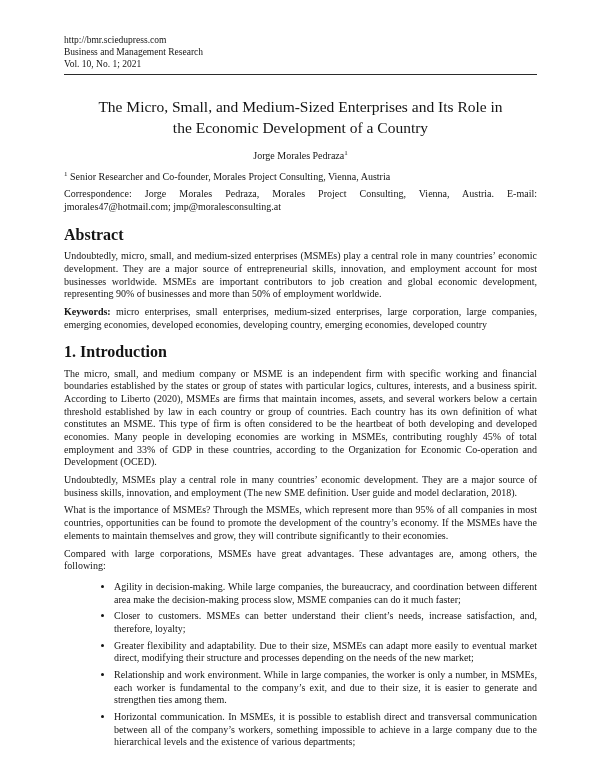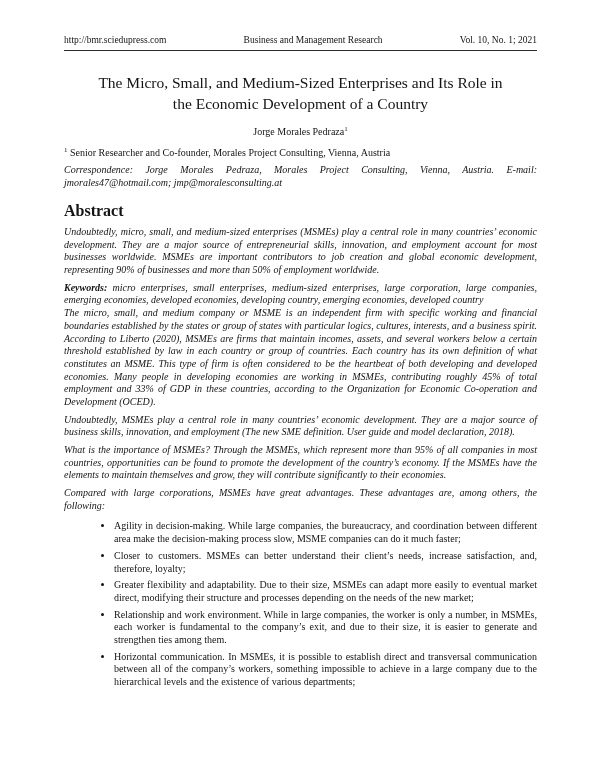--- a/index.html
+++ b/index.html
@@ -19,36 +19,37 @@
     flex-direction: column;
     overflow: hidden;
   }
   .running-head {
     display: flex;
     justify-content: space-between;
     align-items: baseline;
     font-size: 9.5px;
     padding-bottom: 4px;
     border-bottom: 1.2px solid #2a2a2a;
+    flex-direction: column;
   }
   .title {
     font-size: 15.5px;
     font-weight: normal;
     text-align: center;
     line-height: 1.32;
     margin: 22px 26px 12px;
   }
   .author {
     text-align: center;
     font-size: 10px;
     margin-bottom: 8px;
   }
   sup { font-size: 7px; vertical-align: super; line-height: 0; }
   .affiliation { margin-bottom: 5px; }
-  .justify { text-align: justify; font-style: italic; }
+  .justify { text-align: justify; }
   .meta-block {
     margin-top: 13px;
     border-top: 1px solid #777;
     border-bottom: 1px solid #777;
     padding: 8px 0 9px;
   }
   .meta-row { display: flex; gap: 17px; margin-bottom: 7px; }
   .meta-row2 { display: flex; }
   .meta-row2 .doi { width: 170px; flex: 0 0 170px; }
   .h {
@@ -78,20 +79,21 @@
 
   <p class="affiliation"><sup>1</sup><span> Senior Researcher and Co-founder, Morales Project Consulting, Vienna, Austria</span></p>
 
   <p class="justify">Correspondence: Jorge Morales Pedraza, Morales Project Consulting, Vienna, Austria. E-mail: jmorales47@hotmail.com; jmp@moralesconsulting.at</p>
 
 
   <h2 class="h">Abstract</h2>
   <p class="justify">Undoubtedly, micro, small, and medium-sized enterprises (MSMEs) play a central role in many countries’ economic development. They are a major source of entrepreneurial skills, innovation, and employment account for most businesses worldwide. MSMEs are important contributors to job creation and global economic development, representing 90% of businesses and more than 50% of employment worldwide.</p>
   <p class="justify keywords"><b>Keywords:</b><span> micro enterprises, small enterprises, medium-sized enterprises, large corporation, large companies, emerging economies, developed economies, developing country, emerging economies, developed country</span></p>
 
+  <h2 class="h">1. Introduction</h2>
   <p class="justify para">The micro, small, and medium company or MSME is an independent firm with specific working and financial boundaries established by the states or group of states with particular logics, cultures, interests, and a business spirit. According to Liberto (2020), MSMEs are firms that maintain incomes, assets, and several workers below a certain threshold established by law in each country or group of countries. Each country has its own definition of what constitutes an MSME. This type of firm is often considered to be the heartbeat of both developing and developed economies. Many people in developing economies are working in MSMEs, contributing roughly 45% of total employment and 33% of GDP in these countries, according to the Organization for Economic Co-operation and Development (OCED).</p>
   <p class="justify para">Undoubtedly, MSMEs play a central role in many countries’ economic development. They are a major source of business skills, innovation, and employment (The new SME definition. User guide and model declaration, 2018).</p>
   <p class="justify para">What is the importance of MSMEs? Through the MSMEs, which represent more than 95% of all companies in most countries, opportunities can be found to promote the development of the country’s economy. If the MSMEs have the elements to maintain themselves and grow, they will contribute significantly to their economies.</p>
   <p class="justify para">Compared with large corporations, MSMEs have great advantages. These advantages are, among others, the following:</p>
 
   <ul class="bullets">
     <li>Agility in decision-making. While large companies, the bureaucracy, and coordination between different area make the decision-making process slow, MSME companies can do it much faster;</li>
     <li>Closer to customers. MSMEs can better understand their client’s needs, increase satisfaction, and, therefore, loyalty;</li>
     <li>Greater flexibility and adaptability. Due to their size, MSMEs can adapt more easily to eventual market direct, modifying their structure and processes depending on the needs of the new market;</li>
     <li>Relationship and work environment. While in large companies, the worker is only a number, in MSMEs, each worker is fundamental to the company’s exit, and due to their size, it is easier to generate and strengthen ties among them.</li>

